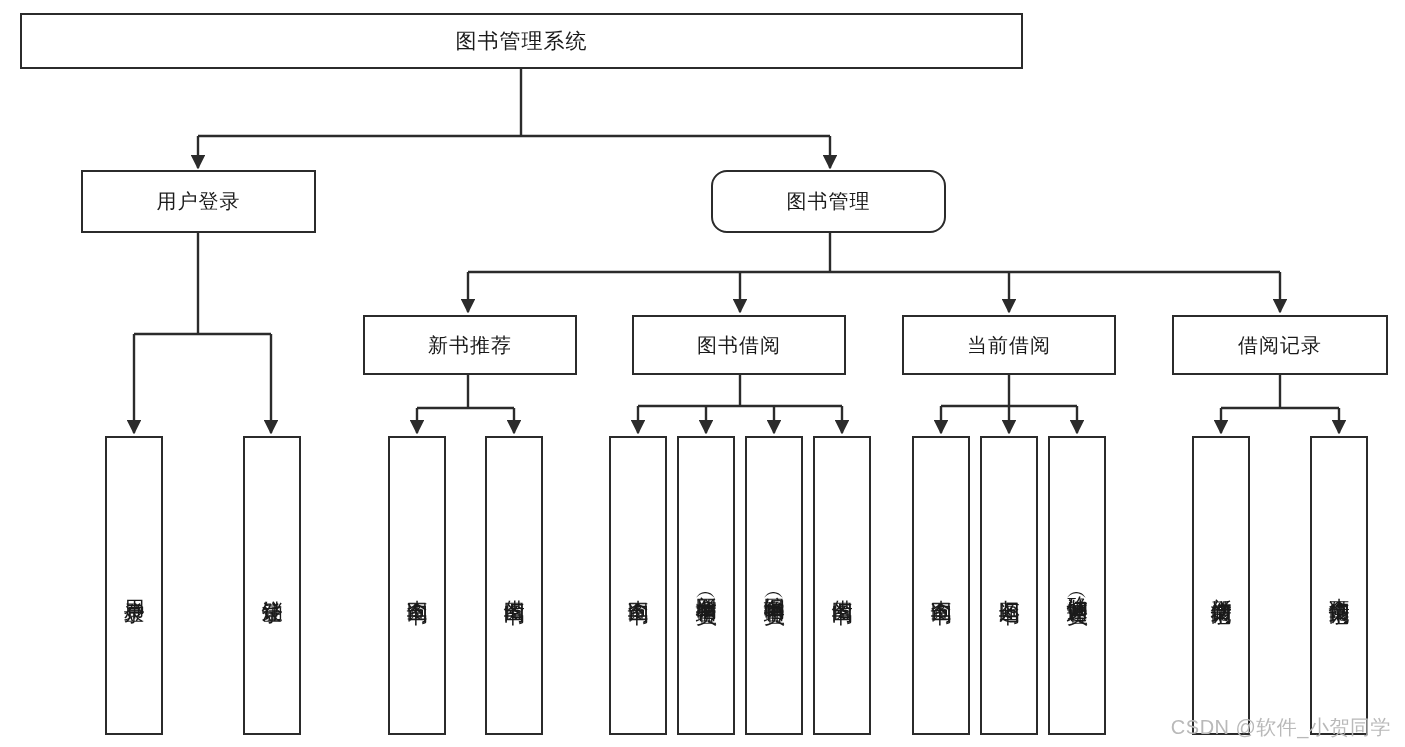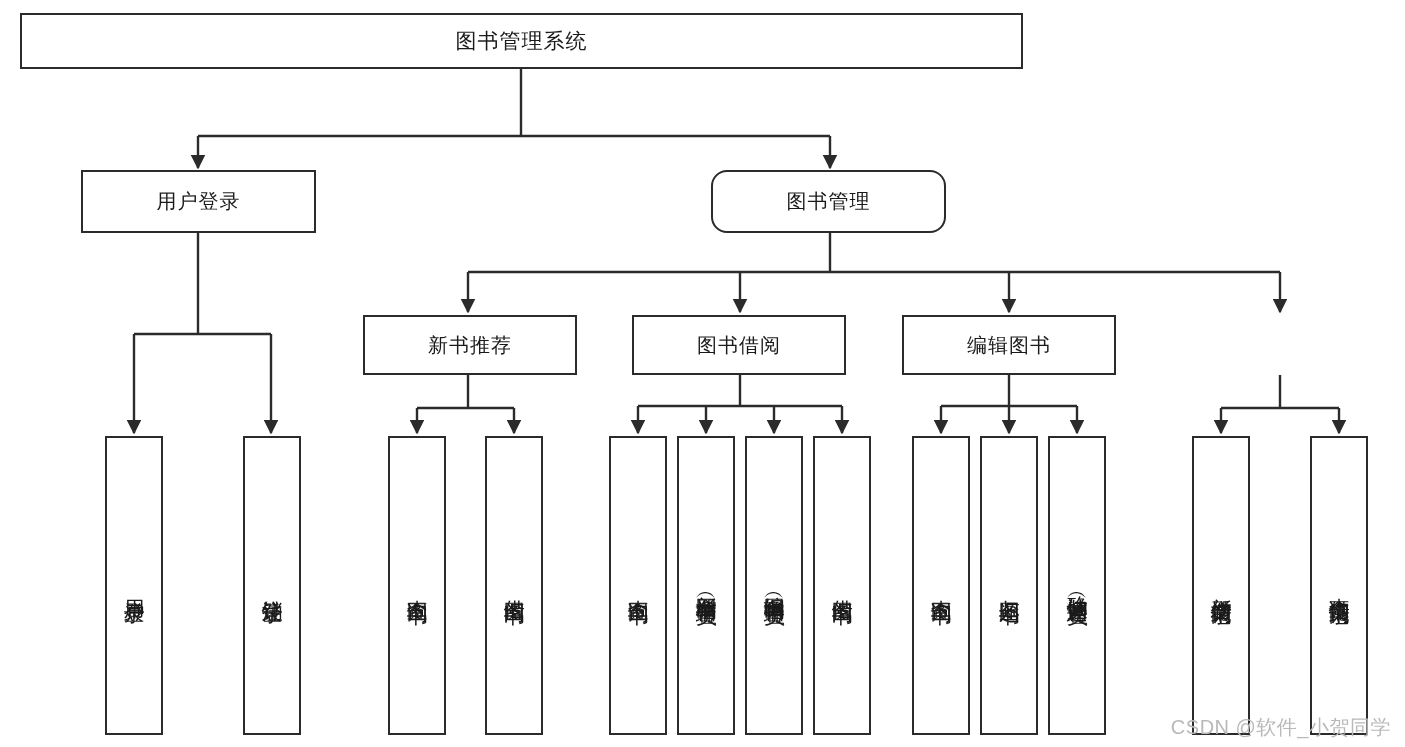--- a/index.html
+++ b/index.html
@@ -141,21 +141,24 @@
     <span>图书管理</span>
   </div>
 
   <div class="node level2" style="left:632px; top:315px; width:214px; height:60px;">
     <span>图书借阅</span>
   </div>
   <div class="node level2" style="left:363px; top:315px; width:214px; height:60px;">
     <span>新书推荐</span>
   </div>
   <div class="node level2" style="left:902px; top:315px; width:214px; height:60px;">
-    <span>编辑图书</span>
+    <span>当前借阅</span>
+  </div>
+  <div class="node level2" style="left:1172px; top:315px; width:216px; height:60px;">
+    <span>借阅记录</span>
   </div>
 
   <div class="node leaf" style="left:105px; top:436px; width:58px; height:299px;">
     <span class="leaf-label">用户登录</span>
   </div>
   <div class="node leaf" style="left:243px; top:436px; width:58px; height:299px;">
     <span class="leaf-label">注销登录</span>
   </div>
 
   <div class="node leaf" style="left:388px; top:436px; width:58px; height:299px;">

